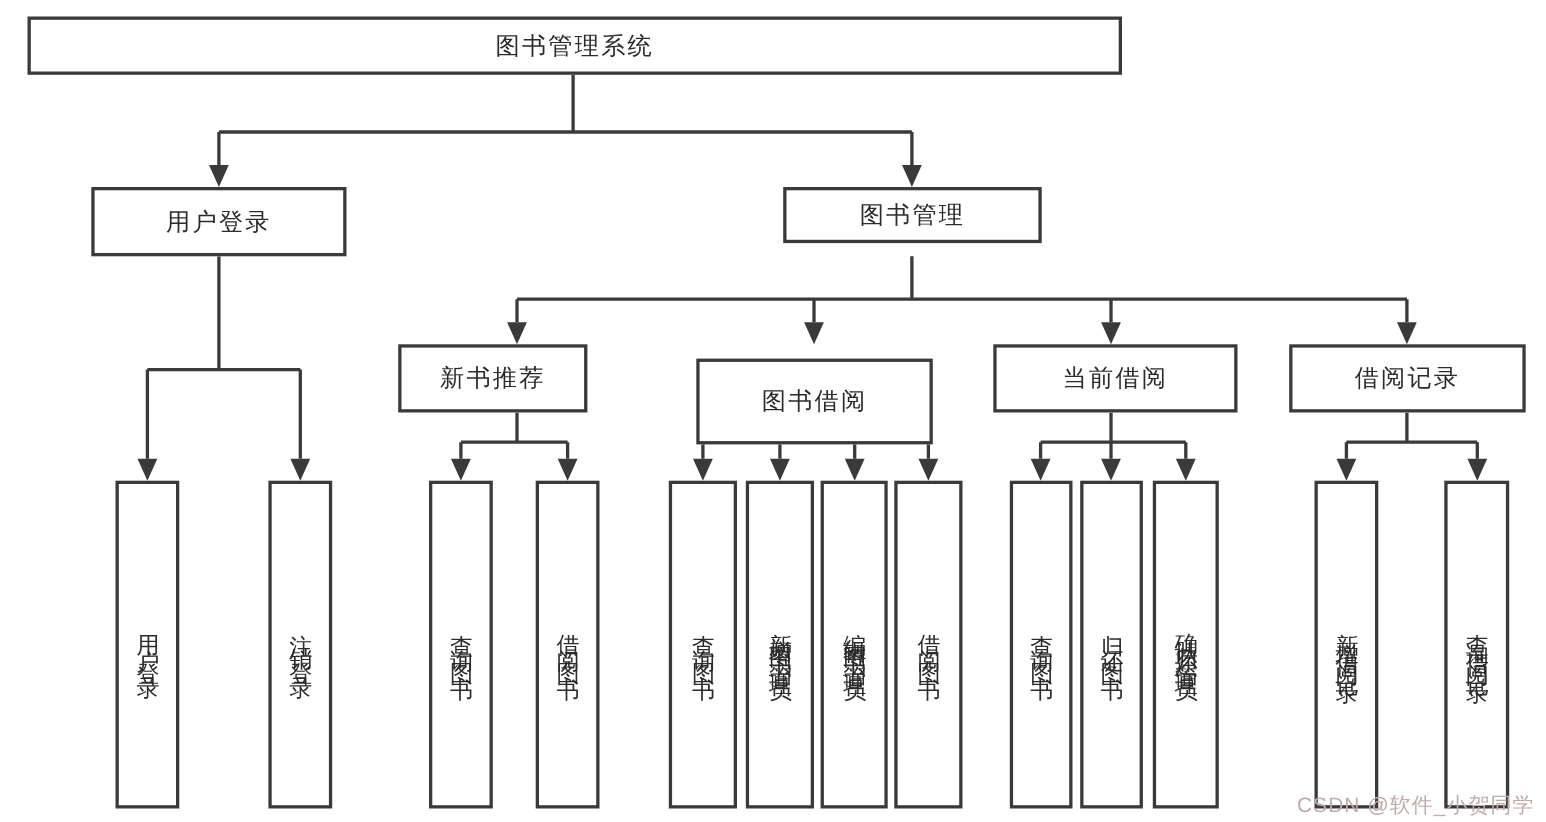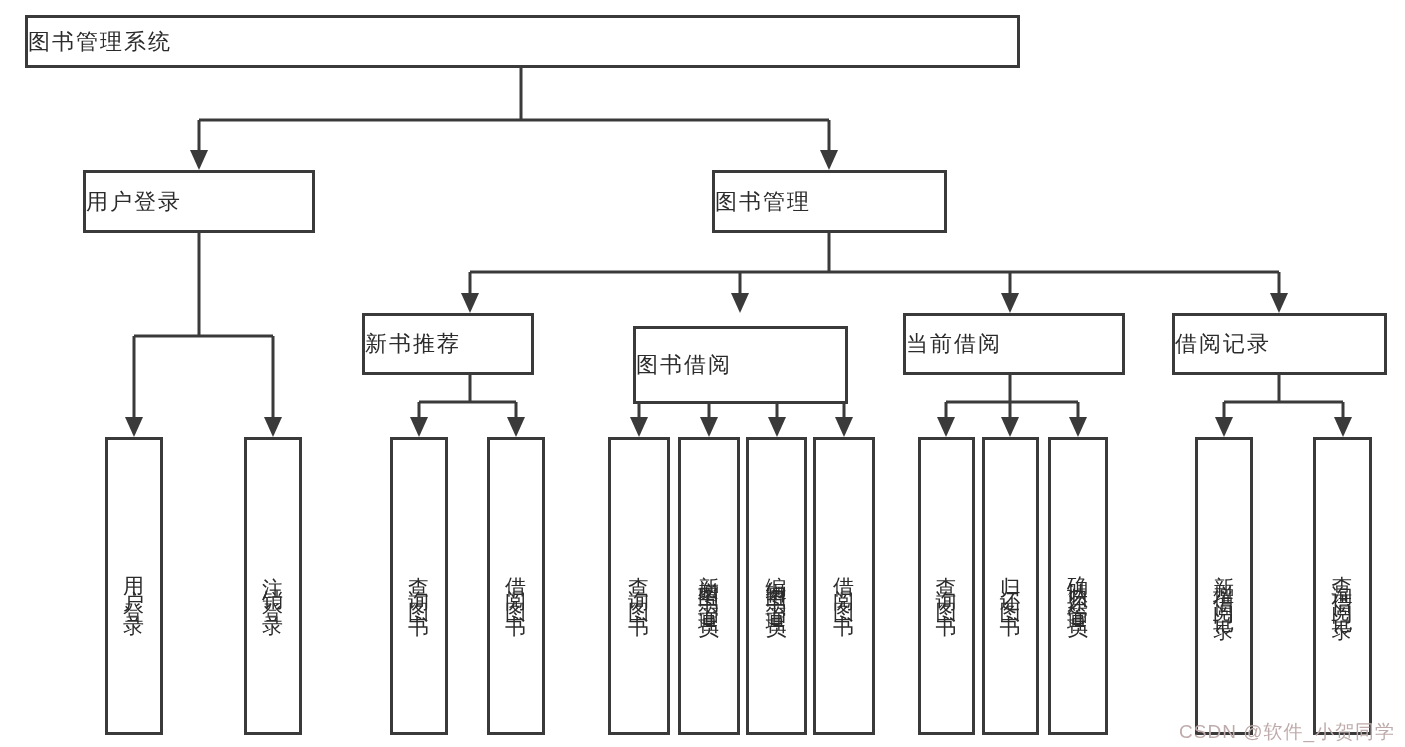--- a/index.html
+++ b/index.html
@@ -11,21 +11,21 @@
   html,body{margin:0;padding:0;background:#fff;}
   .canvas{
     position:relative;width:1405px;height:747px;background:var(--background);
     font-family:"Liberation Sans",sans-serif;overflow:hidden;
   }
   .wires{position:absolute;left:0;top:0;width:1405px;height:747px;}
   .wires path{stroke:var(--line);stroke-width:3;fill:none;}
   .wires polygon{fill:var(--line);stroke:none;}
   .node{
     position:absolute;box-sizing:border-box;border:3px solid var(--line);
-    background:#fff;display:flex;align-items:center;justify-content:flex-start;
+    background:#fff;display:flex;align-items:center;justify-content:center;
     font-size:22px;color:var(--text);letter-spacing:2px;white-space:nowrap;
   }
   .leaf{
     position:absolute;top:437px;height:298px;box-sizing:border-box;
     border:3px solid var(--line);background:#fff;color:var(--text);
     display:flex;align-items:center;justify-content:center;
   }
   .leaf span{
     writing-mode:vertical-rl;text-orientation:mixed;
     font-size:21px;line-height:1;
@@ -93,21 +93,21 @@
     </g>
   </svg>
 
   <div class="node" style="left:25px;top:15px;width:995px;height:53px">
     <span>图书管理系统</span>
   </div>
 
   <div class="node" style="left:83px;top:170px;width:232px;height:63px">
     <span>用户登录</span>
   </div>
-  <div class="node" style="left:712px;top:170px;width:235px;height:63px">
+  <div class="node" style="left:712px;top:170px;width:235px;height:51px">
     <span>图书管理</span>
   </div>
 
   <div class="node" style="left:362px;top:313px;width:172px;height:62px">
     <span>新书推荐</span>
   </div>
   <div class="node" style="left:633px;top:326px;width:215px;height:78px">
     <span>图书借阅</span>
   </div>
   <div class="node" style="left:903px;top:313px;width:222px;height:62px">

